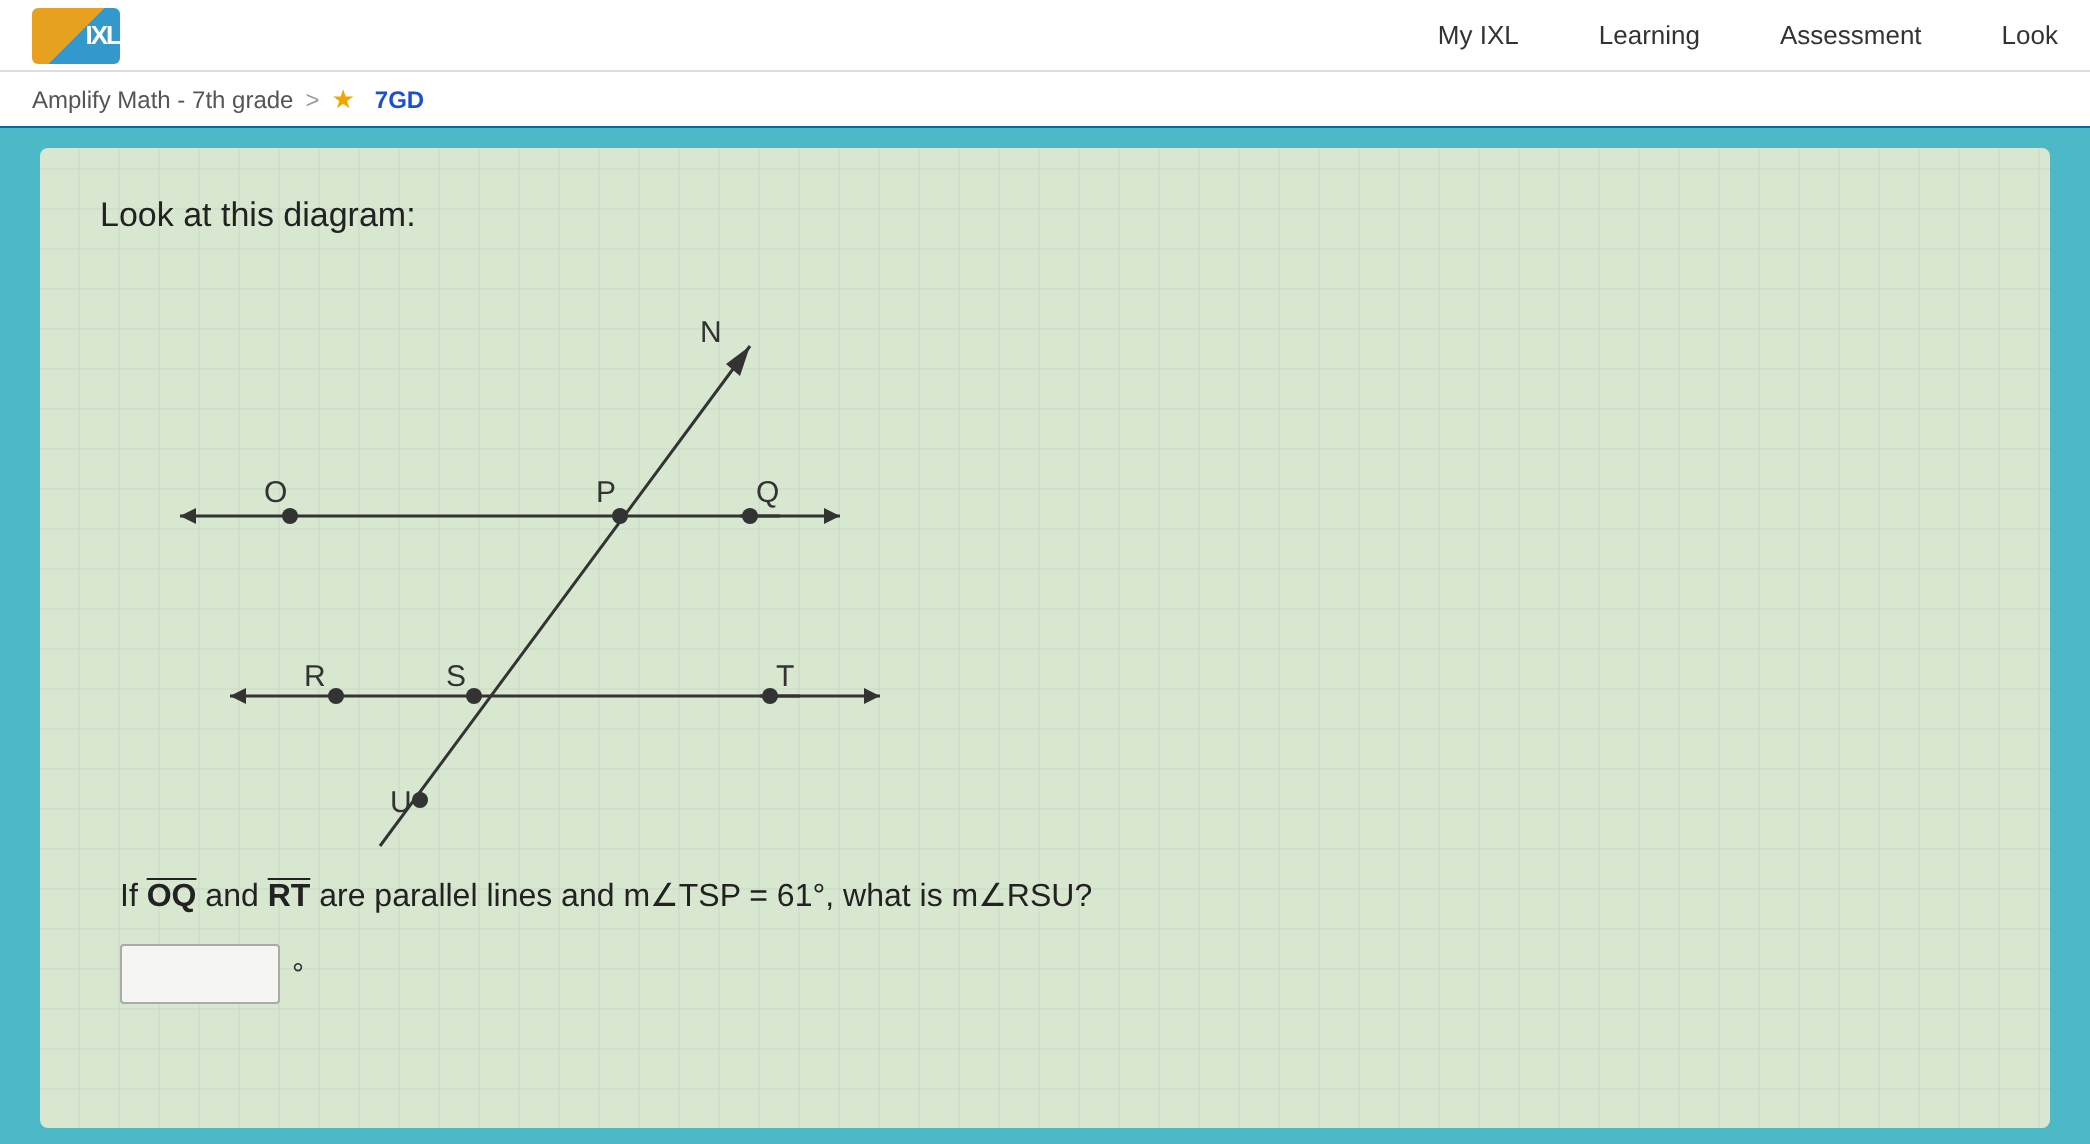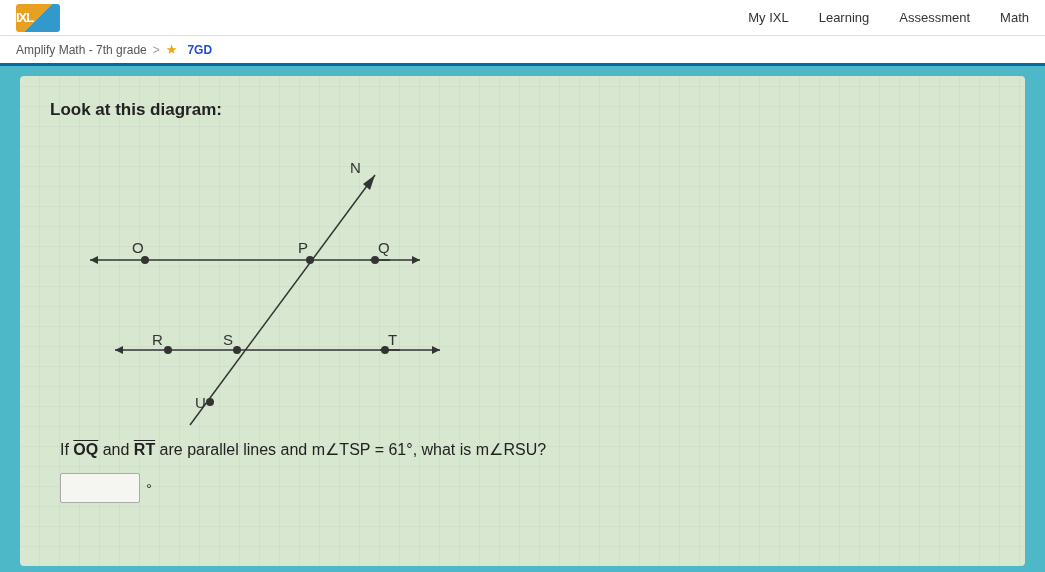--- a/index.html
+++ b/index.html
@@ -26,48 +26,48 @@
       align-items: center;
       gap: 6px;
     }
     .logo-box {
       width: 44px;
       height: 28px;
       background: linear-gradient(135deg, #e8a020 50%, #3399cc 50%);
       border-radius: 3px;
       display: flex;
       align-items: center;
-      justify-content: flex-start;
+      justify-content: flex-end;
       font-weight: bold;
       font-size: 13px;
       color: white;
       letter-spacing: -1px;
     }
     .nav-links {
       display: flex;
-      gap: 30px;
+      gap: 40px;
       margin-left: auto;
     }
     .nav-link {
       font-size: 13px;
       color: #333;
       text-decoration: none;
       font-weight: 500;
     }
 
     
     .breadcrumb-bar {
       background: #fff;
       padding: 6px 16px;
       display: flex;
       align-items: center;
       gap: 6px;
       font-size: 12px;
       color: #555;
-      border-bottom: 3px solid #0369a1;
+      border-bottom: 1px solid #0369a1;
     }
     .breadcrumb-bar .sep {
       color: #999;
     }
     .breadcrumb-bar .star {
       color: #f0a500;
       font-size: 13px;
     }
     .breadcrumb-bar .skill-code {
       color: #1d4ed8;
@@ -85,21 +85,21 @@
       border-radius: 4px;
       padding: 24px 30px 20px 30px;
       min-height: 490px;
       position: relative;
     }
 
     .question-text {
       font-size: 17px;
       color: #222;
       margin-bottom: 20px;
-      font-weight: bold;
+      font-weight: normal;
     }
 
     
     .diagram-container {
       position: relative;
       width: 420px;
       height: 290px;
       margin: 0 auto 10px 30px;
     }
 
@@ -151,21 +151,21 @@
 <div class="top-nav">
   <div class="logo-area">
     <div class="logo-box">
       <span>IXL</span>
     </div>
   </div>
   <div class="nav-links">
     <a class="nav-link" href="#">My IXL</a>
     <a class="nav-link" href="#">Learning</a>
     <a class="nav-link" href="#">Assessment</a>
-    <a class="nav-link" href="#">Math</a>
+    <a class="nav-link" href="#">Look</a>
   </div>
 </div>
 
 <div class="breadcrumb-bar">
   <span>Amplify Math - 7th grade</span>
   <span class="sep">&gt;</span>
   <span class="star">★</span>
   <span class="skill-code">7GD</span>
 </div>
 

